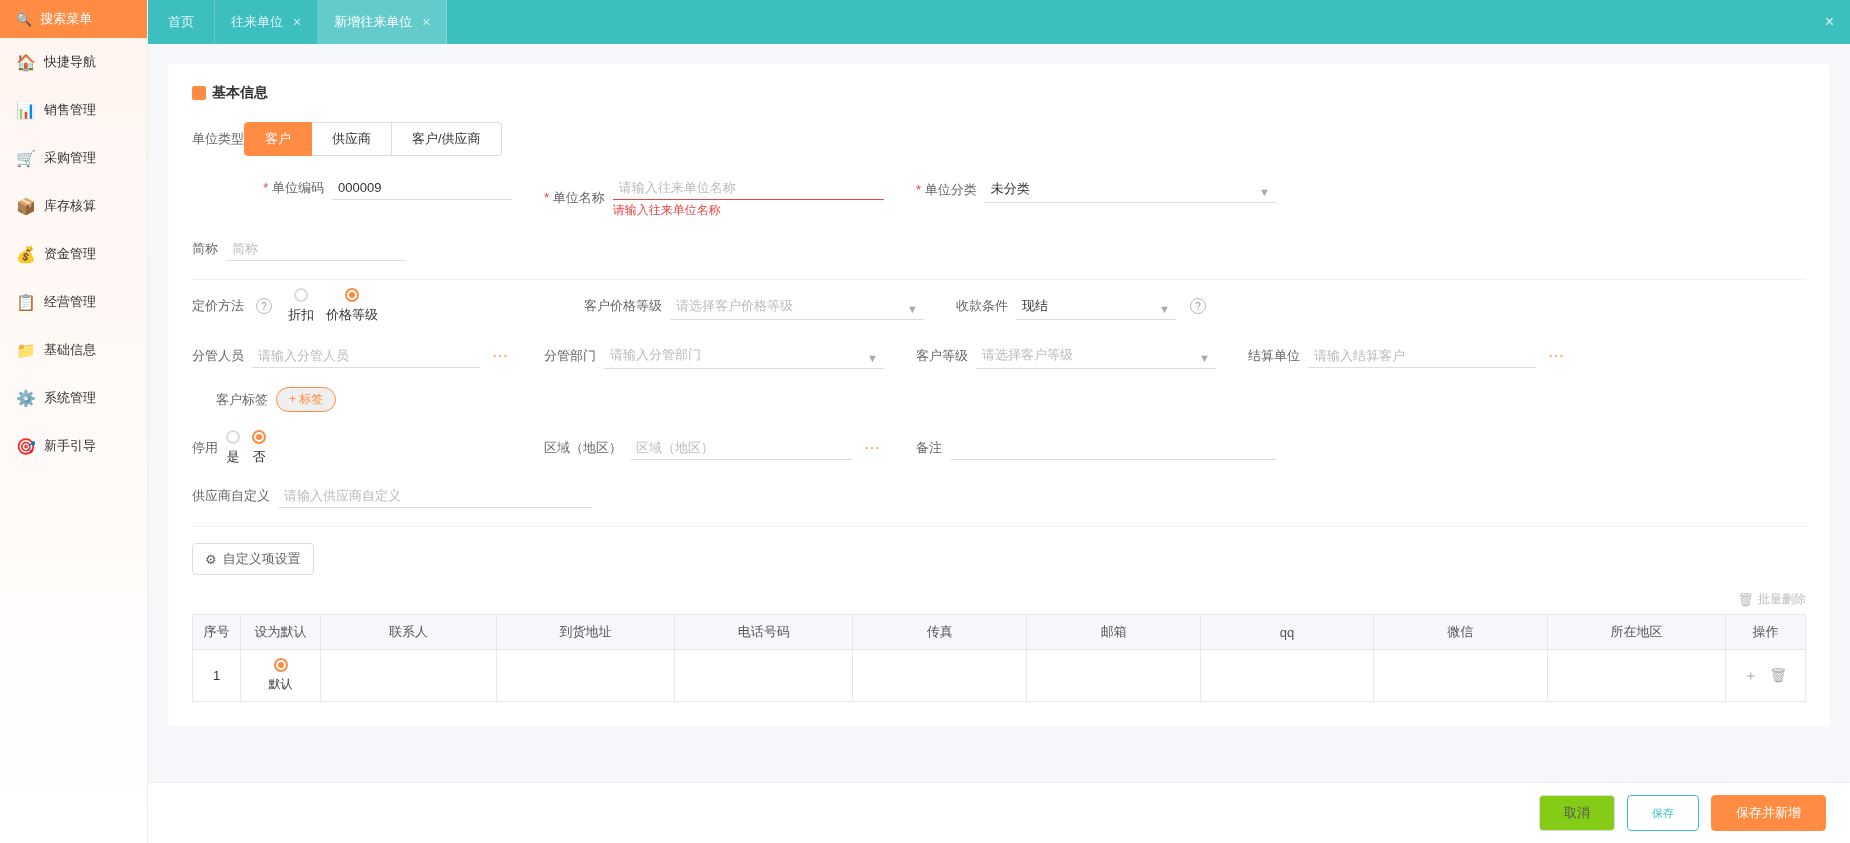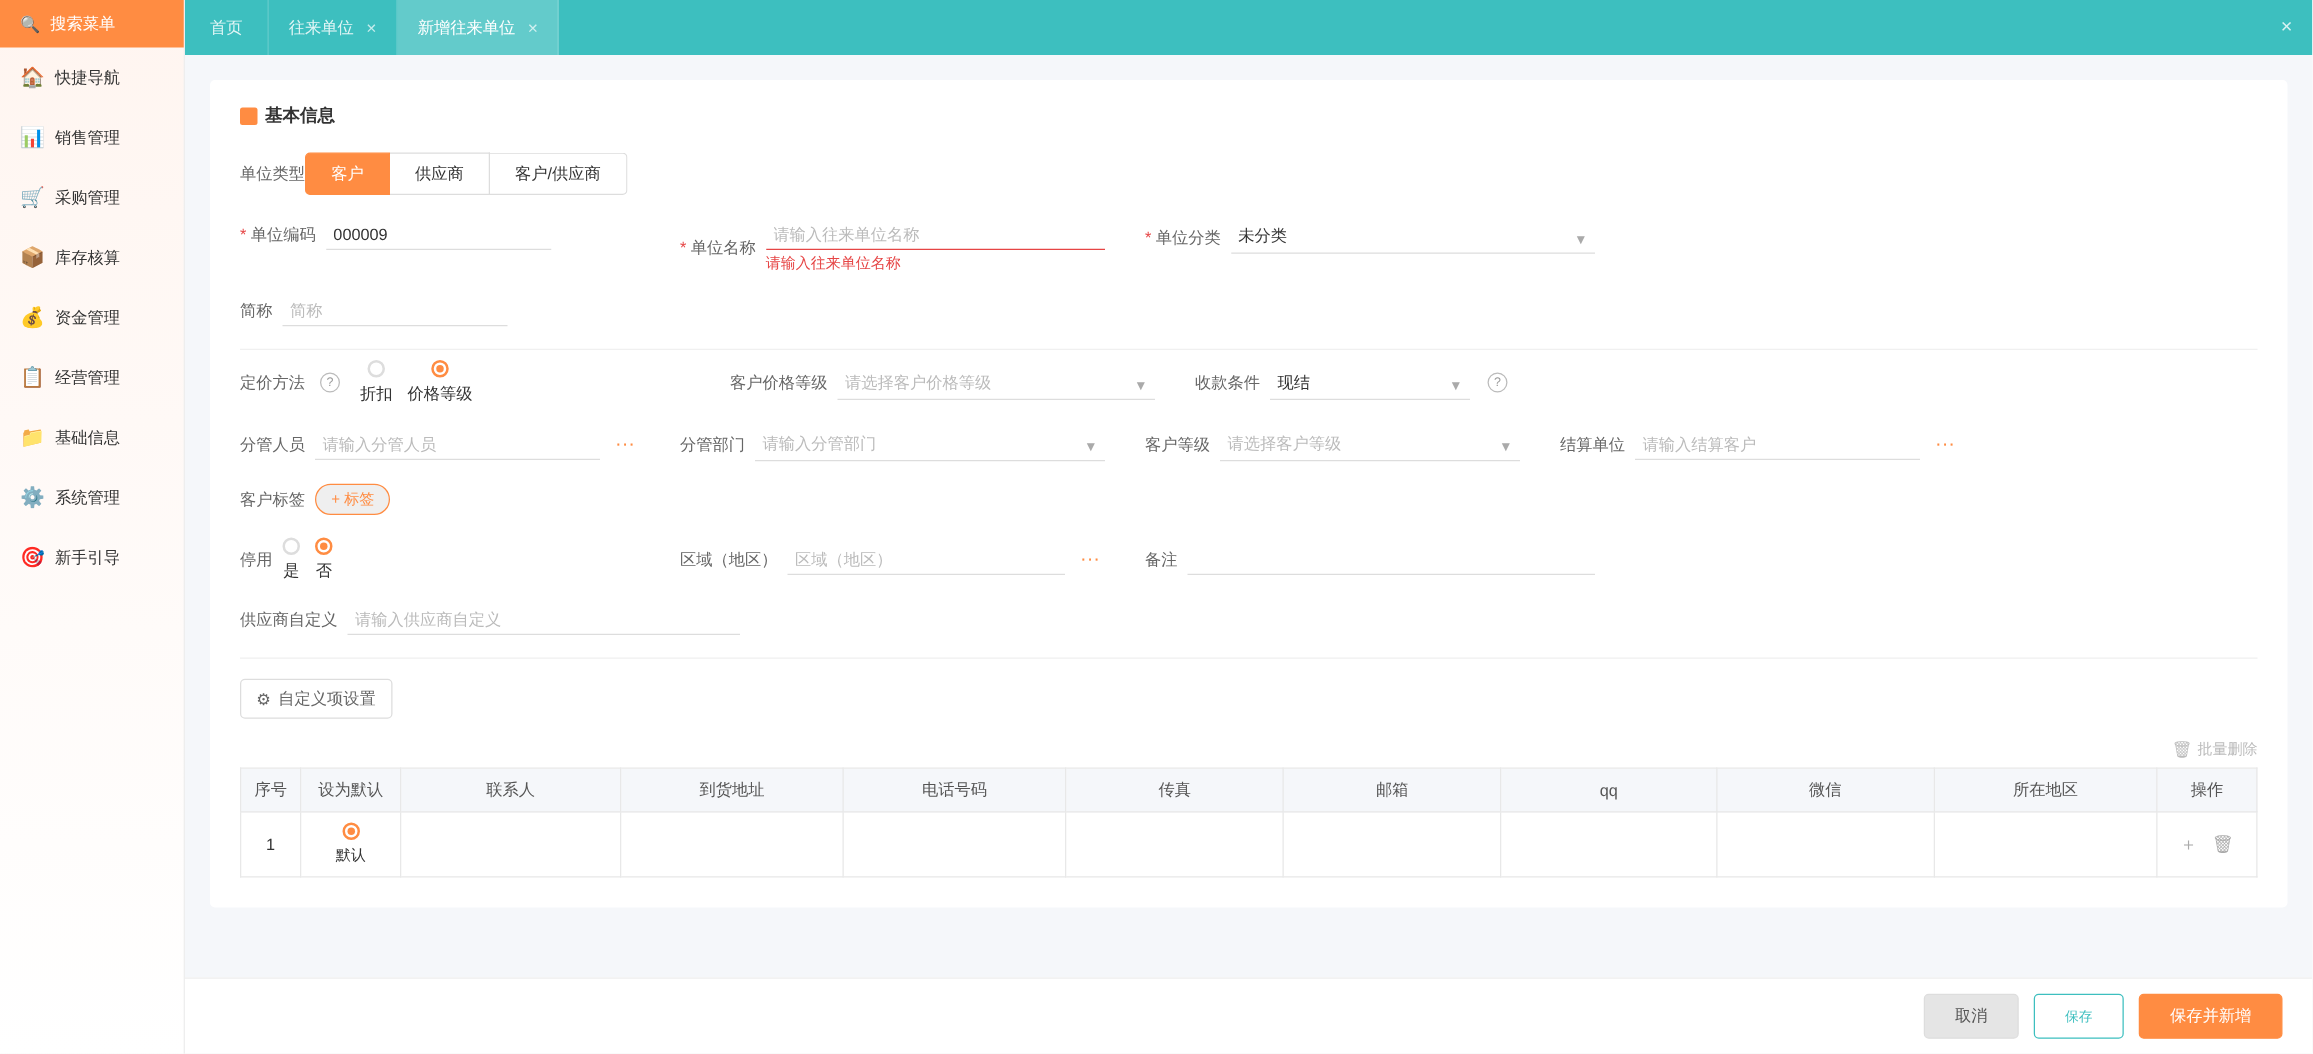--- a/index.html
+++ b/index.html
@@ -316,21 +316,21 @@
       background: #fff;
       border-top: 1px solid #eee;
       padding: 12px 24px;
       display: flex;
       justify-content: flex-end;
       gap: 12px;
       flex-shrink: 0;
     }
     .btn-cancel {
       border: 1px solid #ddd;
-      background: #e5e5e5;
+      background: #84cc16;
       color: #555;
       padding: 8px 24px;
       border-radius: 4px;
       cursor: pointer;
       font-size: 13px;
     }
     .btn-save {
       border: 1px solid #3dbfbf;
       background: #fff;
       color: #3dbfbf;
@@ -427,21 +427,21 @@
       <div class="form-row" style="align-items:center; margin-bottom:20px;">
         <label style="color:#666; white-space:nowrap;">单位类型</label>
         <div class="type-buttons" style="margin-bottom:0;">
           <button class="type-btn active">客户</button>
           <button class="type-btn">供应商</button>
           <button class="type-btn">客户/供应商</button>
         </div>
       </div>
 
       <div class="form-row">
-        <div class="form-field" style="flex:1; max-width:320px;">
+        <div class="form-field" style="flex:1; max-width:320px;justify-content:flex-end;">
           <label class="required">单位编码</label>
           <input class="form-input" type="text" value="000009" style="max-width: 180px;">
         </div>
         <div class="form-field-gap"></div>
         <div class="form-field" style="flex:1; max-width:340px;">
           <label class="required">单位名称</label>
           <div class="field-wrapper">
             <input class="form-input error" type="text" style="border-bottom-color: rgb(230, 69, 69);" placeholder="请输入往来单位名称">
             <span class="error-msg">请输入往来单位名称</span>
           </div>
@@ -524,21 +524,21 @@
           </div>
         </div>
         <div class="form-field-gap"></div>
         <div class="form-field" style="flex:1; max-width:320px;">
           <label style="white-space:nowrap;">结算单位</label>
           <input class="form-input" type="text" style="flex: 1 1 0%;" placeholder="请输入结算客户">
           <span class="more-btn">···</span>
         </div>
       </div>
 
-      <div class="form-row" style="align-items:center;">
+      <div class="form-row" style="align-items:center;margin-left:24px;">
         <div class="form-field">
           <label>客户标签</label>
           <button class="tag-btn">+ 标签</button>
         </div>
       </div>
 
       <div class="form-row" style="align-items:center;">
         <div class="form-field" style="flex:1; max-width:320px;">
           <label>停用</label>
           <div class="radio-group">

